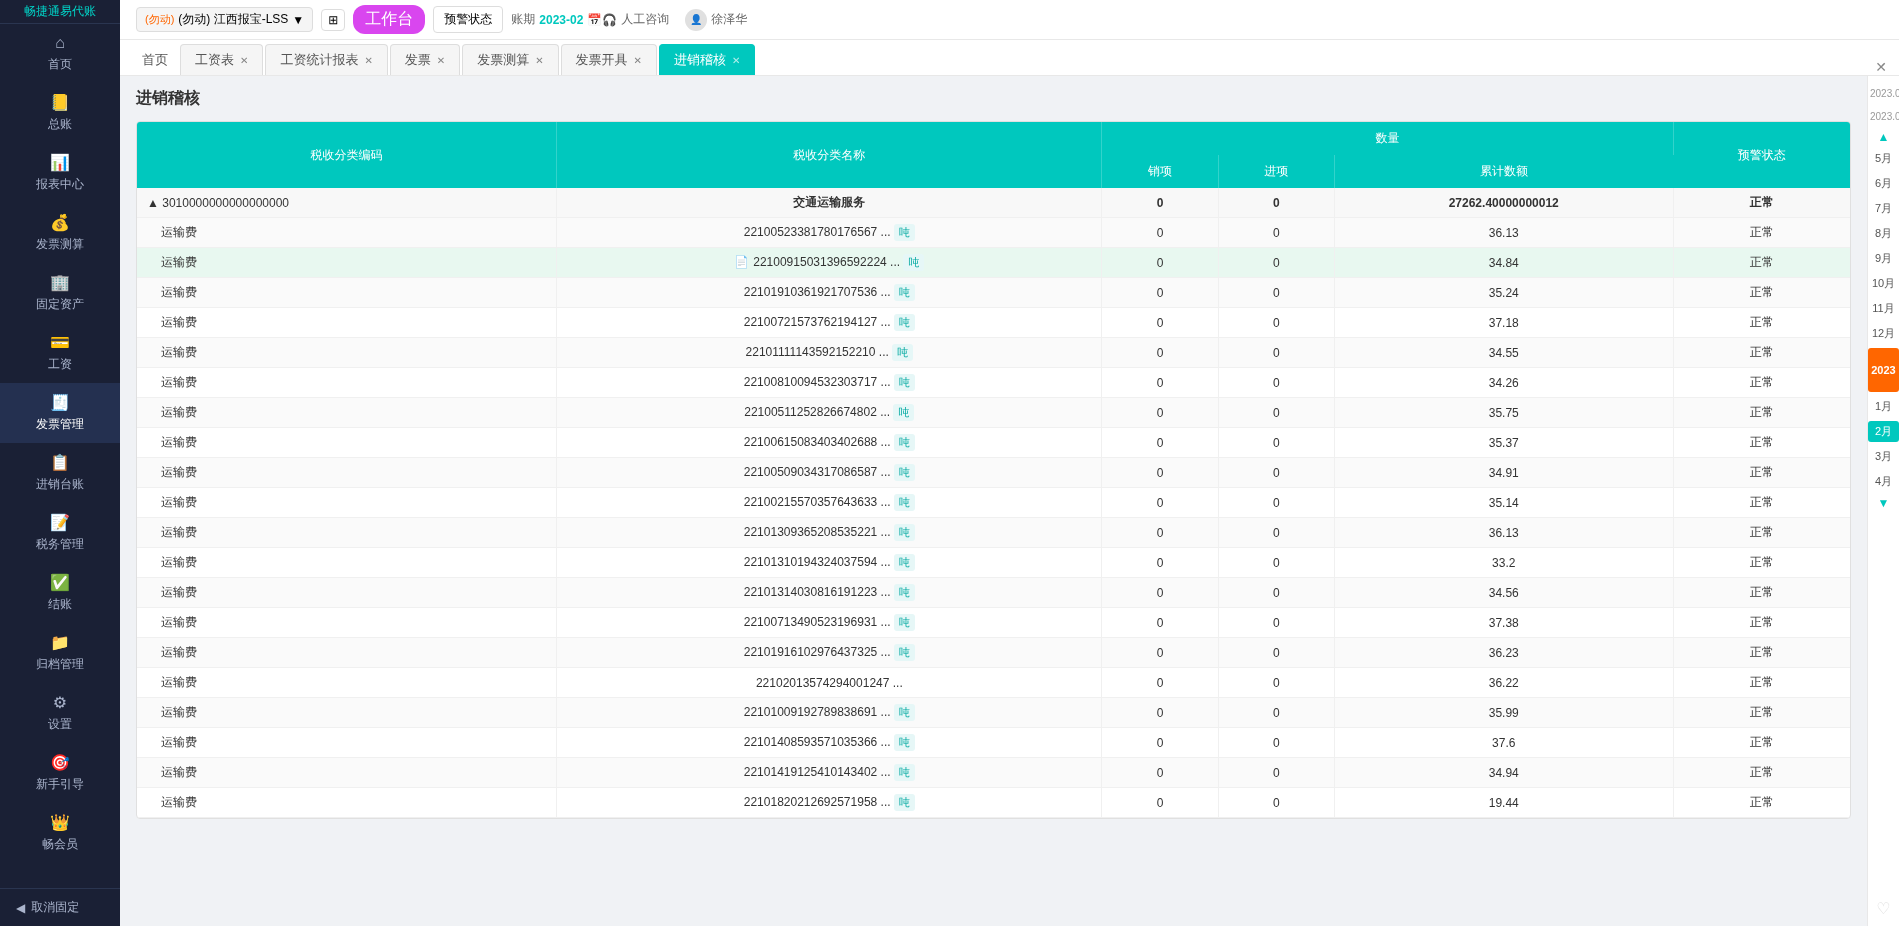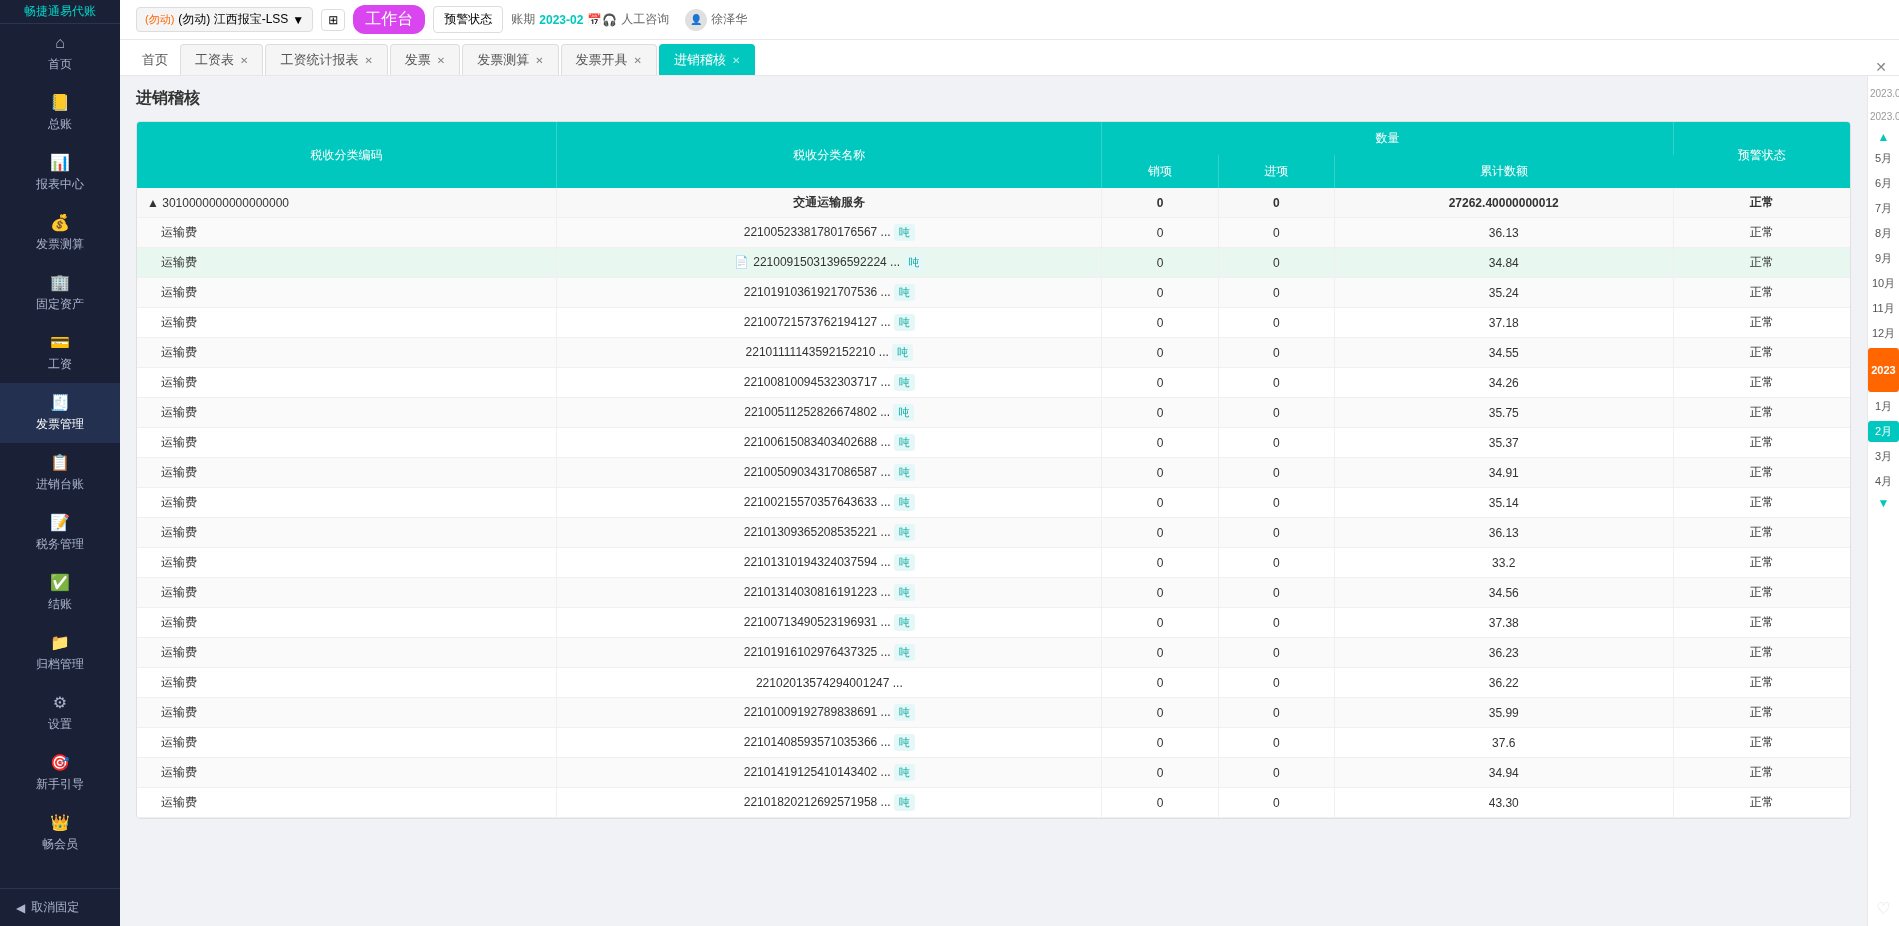--- a/index.html
+++ b/index.html
@@ -657,21 +657,21 @@
         <td>0</td>
         <td>0</td>
         <td>34.94</td>
         <td>正常</td>
       </tr>
               <tr>
         <td class="indent">运输费</td>
         <td>22101820212692571958 ... <span class="tag">吨</span></td>
         <td>0</td>
         <td>0</td>
-        <td>43.30</td>
+        <td>19.44</td>
         <td>正常</td>
       </tr>
             </tbody>
         </table>
       </div>
     </div>
 
     <div class="right-sidebar">
       <div class="right-sidebar-item" style="writing-mode:horizontal-tb;font-size:10px;color:#999;">2023.02</div>
       <div class="right-sidebar-item" style="writing-mode:horizontal-tb;font-size:10px;color:#999;">2023.02</div>

